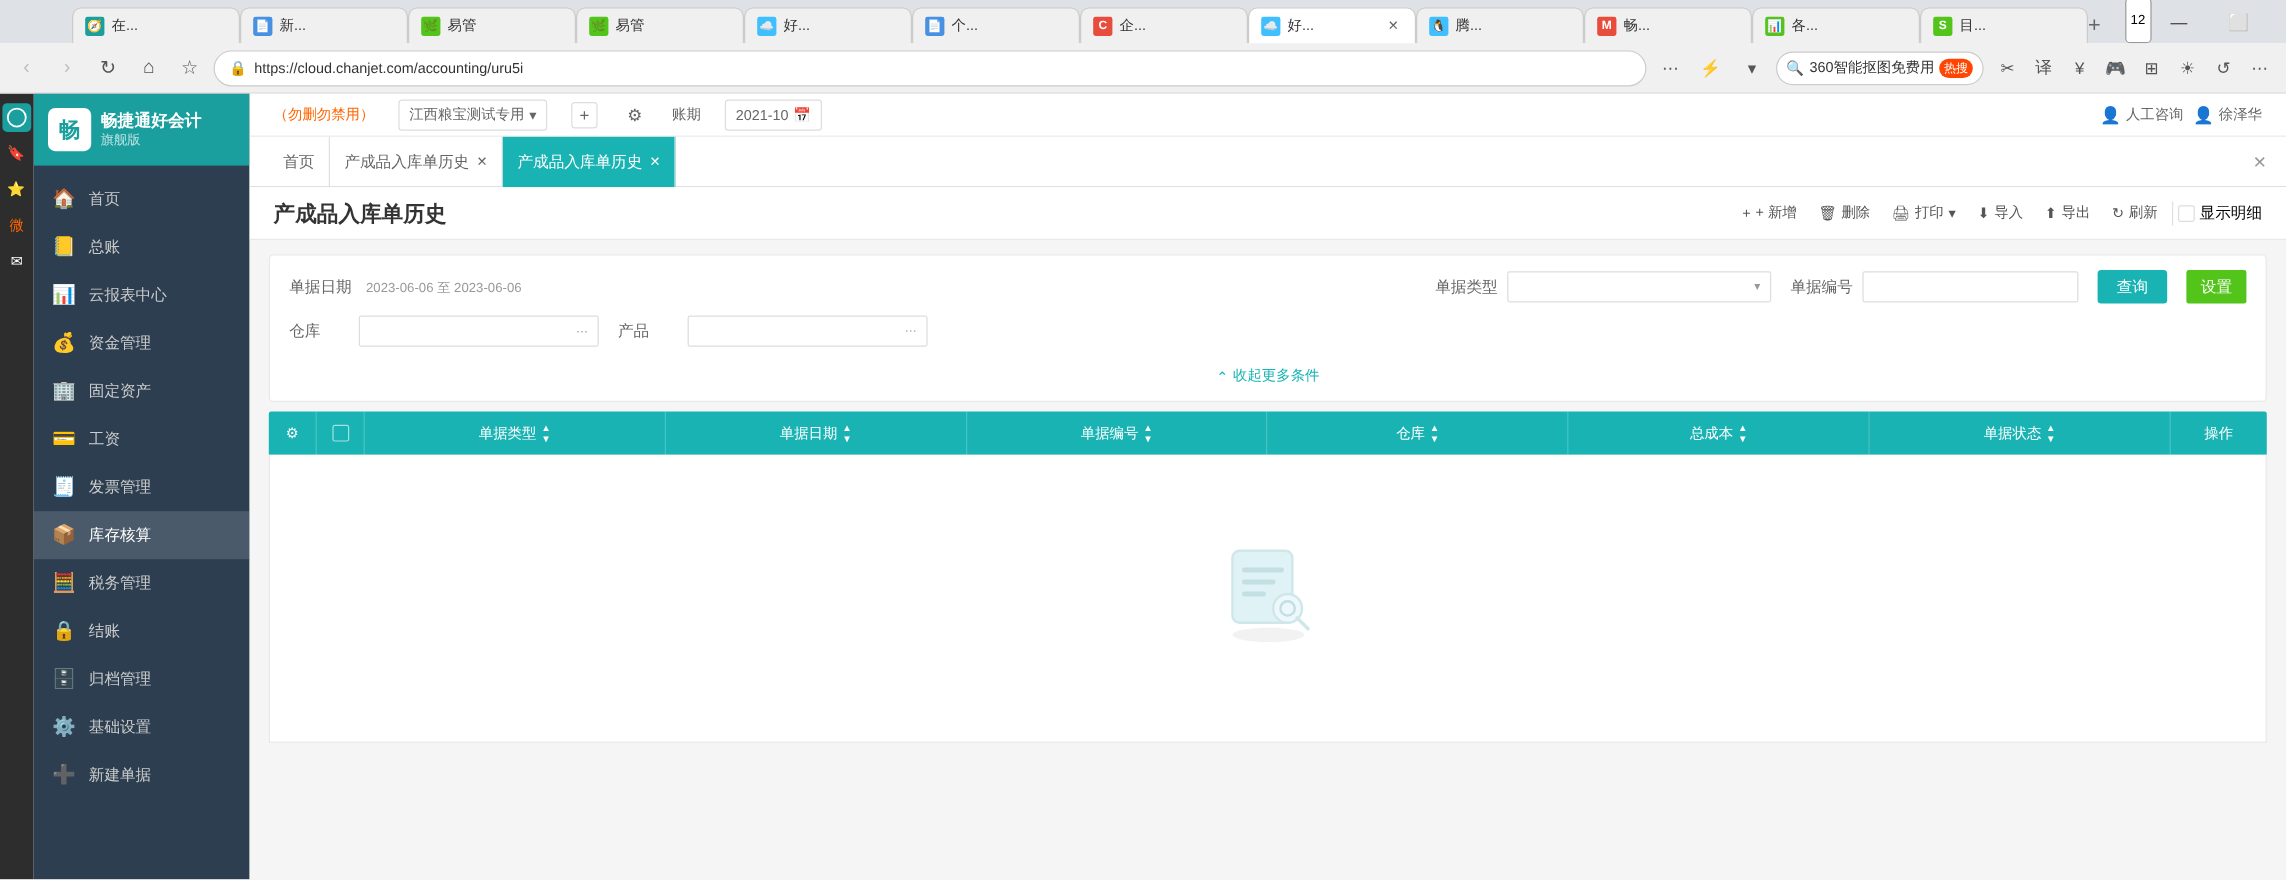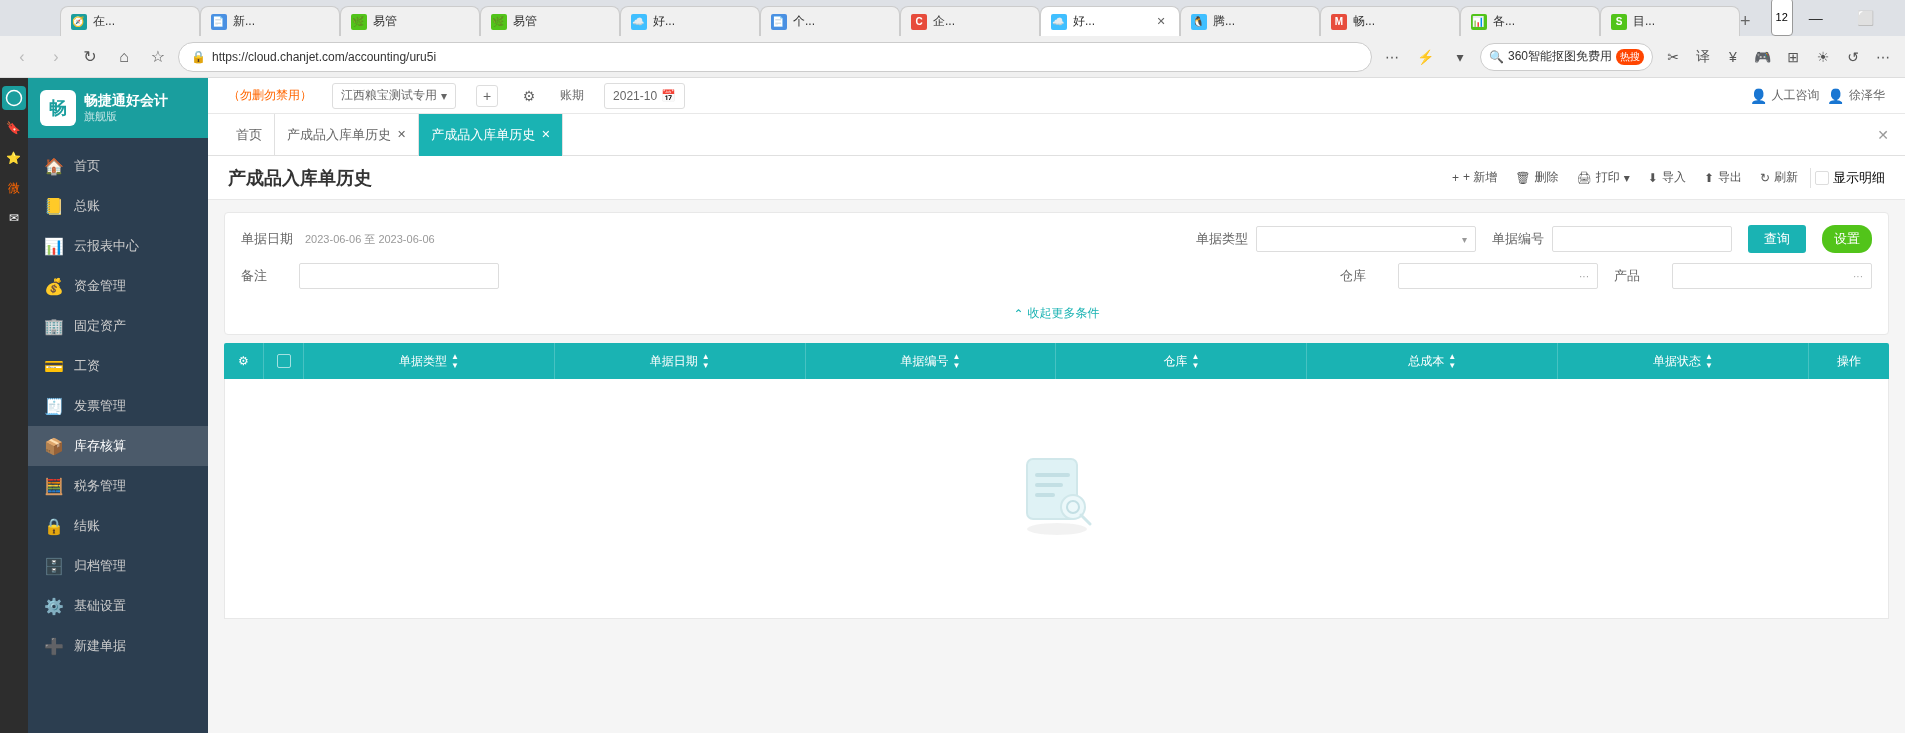--- a/index.html
+++ b/index.html
@@ -79,21 +79,21 @@
     .field-label { color: #666; font-size: 13px; white-space: nowrap; min-width: 50px; }
     .date-filter { display: flex; align-items: center; gap: 4px; }
     .date-btn { height: 26px; padding: 0 8px; border: 1px solid #ddd; background: #fff; cursor: pointer; font-size: 12px; color: #666; border-radius: 2px; }
     .date-btn.active { background: #1ab3b3; color: #fff; border-color: #1ab3b3; border-radius: 12px; }
     .date-range-text { font-size: 11px; color: #999; margin-left: 4px; }
     .search-input-field { height: 26px; border: 1px solid #ddd; border-radius: 2px; padding: 0 8px; font-size: 12px; width: 180px; }
     .dropdown-select { height: 26px; border: 1px solid #ddd; border-radius: 2px; padding: 0 8px; font-size: 12px; min-width: 200px; display: flex; align-items: center; gap: 4px; cursor: pointer; background: #fff; }
     .dropdown-arrow { font-size: 10px; color: #999; margin-left: auto; }
     .collapse-btn { display: flex; align-items: center; justify-content: center; gap: 4px; color: #1ab3b3; font-size: 12px; cursor: pointer; padding: 6px 0 0; }
     .query-btn { height: 28px; padding: 0 16px; background: #1ab3b3; color: #fff; border: none; border-radius: 3px; cursor: pointer; font-size: 13px; }
-    .settings-btn-green { height: 28px; padding: 0 12px; background: #52c41a; color: #fff; border: none; border-radius: 13px; cursor: pointer; font-size: 13px; }
+    .settings-btn-green { height: 28px; padding: 0 12px; background: #52c41a; color: #fff; border: none; border-radius: 2px; cursor: pointer; font-size: 13px; }
 
     
     .table-section { margin: 8px 16px; flex: 1; }
     .table-header { background: #1ab3b3; display: flex; align-items: center; height: 36px; border-radius: 2px 2px 0 0; }
     .th { display: flex; align-items: center; justify-content: center; gap: 4px; color: #fff; font-size: 12px; padding: 0 8px; height: 100%; border-right: 1px solid rgba(255,255,255,0.2); }
     .th:last-child { border-right: none; }
     .th .sort-arrows { display: flex; flex-direction: column; font-size: 8px; line-height: 1; gap: 1px; }
     .th-checkbox { width: 40px; }
     .th-settings { width: 40px; }
     .th-type { flex: 1; min-width: 120px; }
@@ -380,24 +380,20 @@
           <div class="search-field" style="flex: none;">
             <span class="field-label">单据编号</span>
             <input class="search-input-field" type="text" style="">
           </div>
 
           <button class="query-btn">查询</button>
           <button class="settings-btn-green">设置</button>
         </div>
         <div class="search-row">
 
-          <div class="search-field">
-            <span class="field-label">备注</span>
-            <input class="search-input-field" type="text" style="width: 200px;">
-          </div>
 
           <div class="search-field" style="flex: none;">
             <span class="field-label">仓库</span>
             <div class="dropdown-select" style="width:160px;">
               <span class="dropdown-arrow">···</span>
             </div>
           </div>
 
           <div class="search-field" style="flex: none; font-family: Liberation Serif, serif;">
             <span class="field-label">产品</span>

